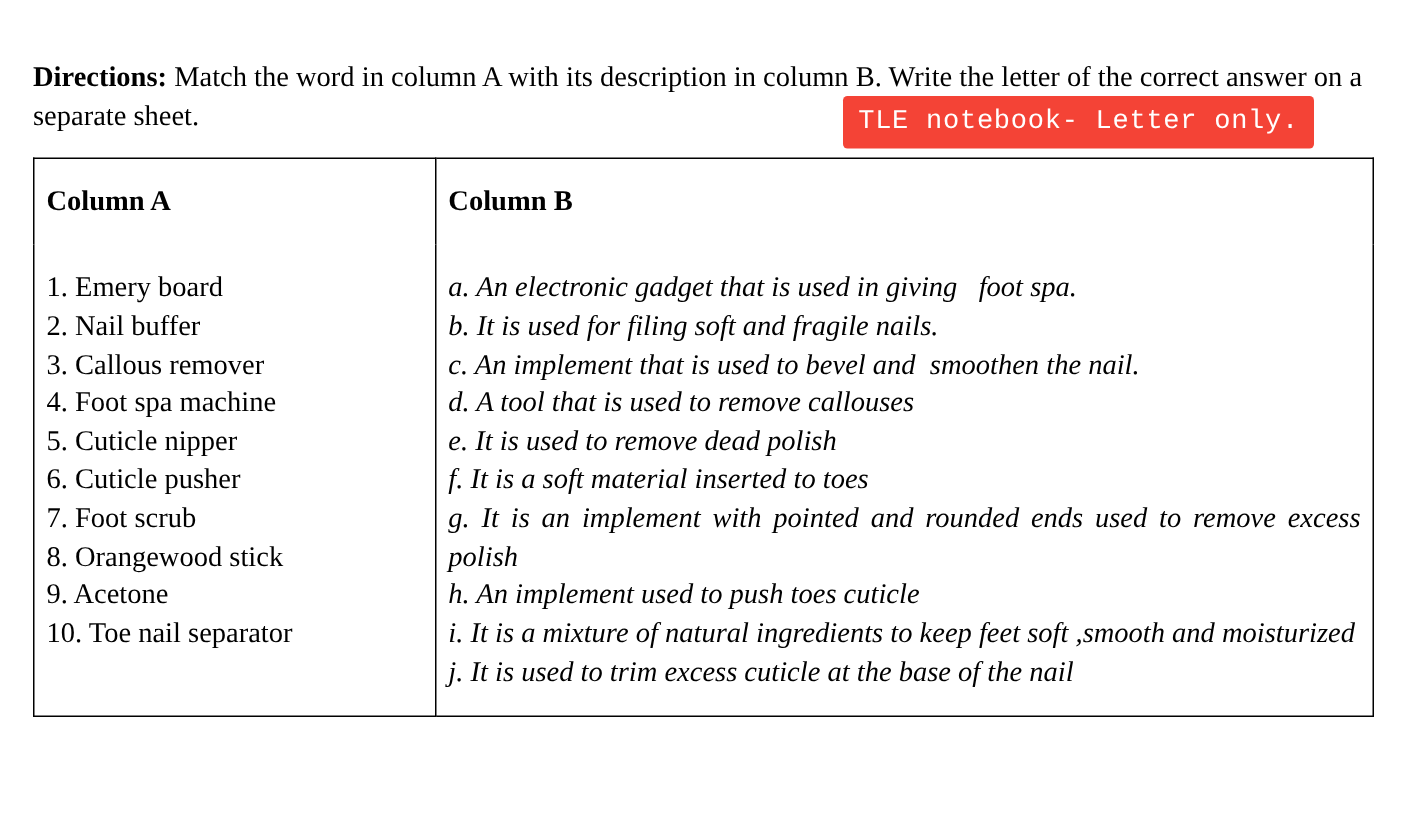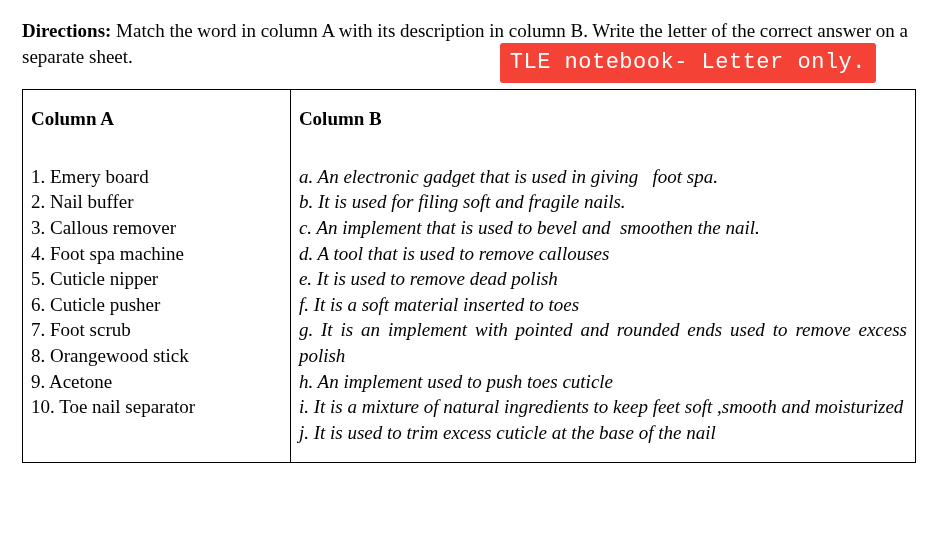--- a/index.html
+++ b/index.html
@@ -6,34 +6,34 @@
   body {
     margin: 0;
     padding: 18px 22px;
     font-family: "Georgia", "Times New Roman", serif;
     font-size: 19px;
     color: #000;
     background: #fff;
     width: 938px;
     line-height: 1.35;
   }
-  .directions { margin-bottom: 4px; }
+  .directions { margin-bottom: 4px; margin-top: 21px; }
   .directions .label { font-weight: bold; }
   .badge-row {
     display: flex;
     justify-content: flex-end;
     margin-top: -30px;
     margin-bottom: 6px;
     padding-right: 40px;
   }
   .badge {
     background: #f44336;
     color: #fff;
     font-family: "Courier New", monospace;
-    font-size: 22px;
+    font-size: 18px;
     padding: 5px 10px;
     border-radius: 3px;
     letter-spacing: 0.5px;
     white-space: nowrap;
   }
   table {
     border-collapse: collapse;
     width: 100%;
     table-layout: fixed;
   }

